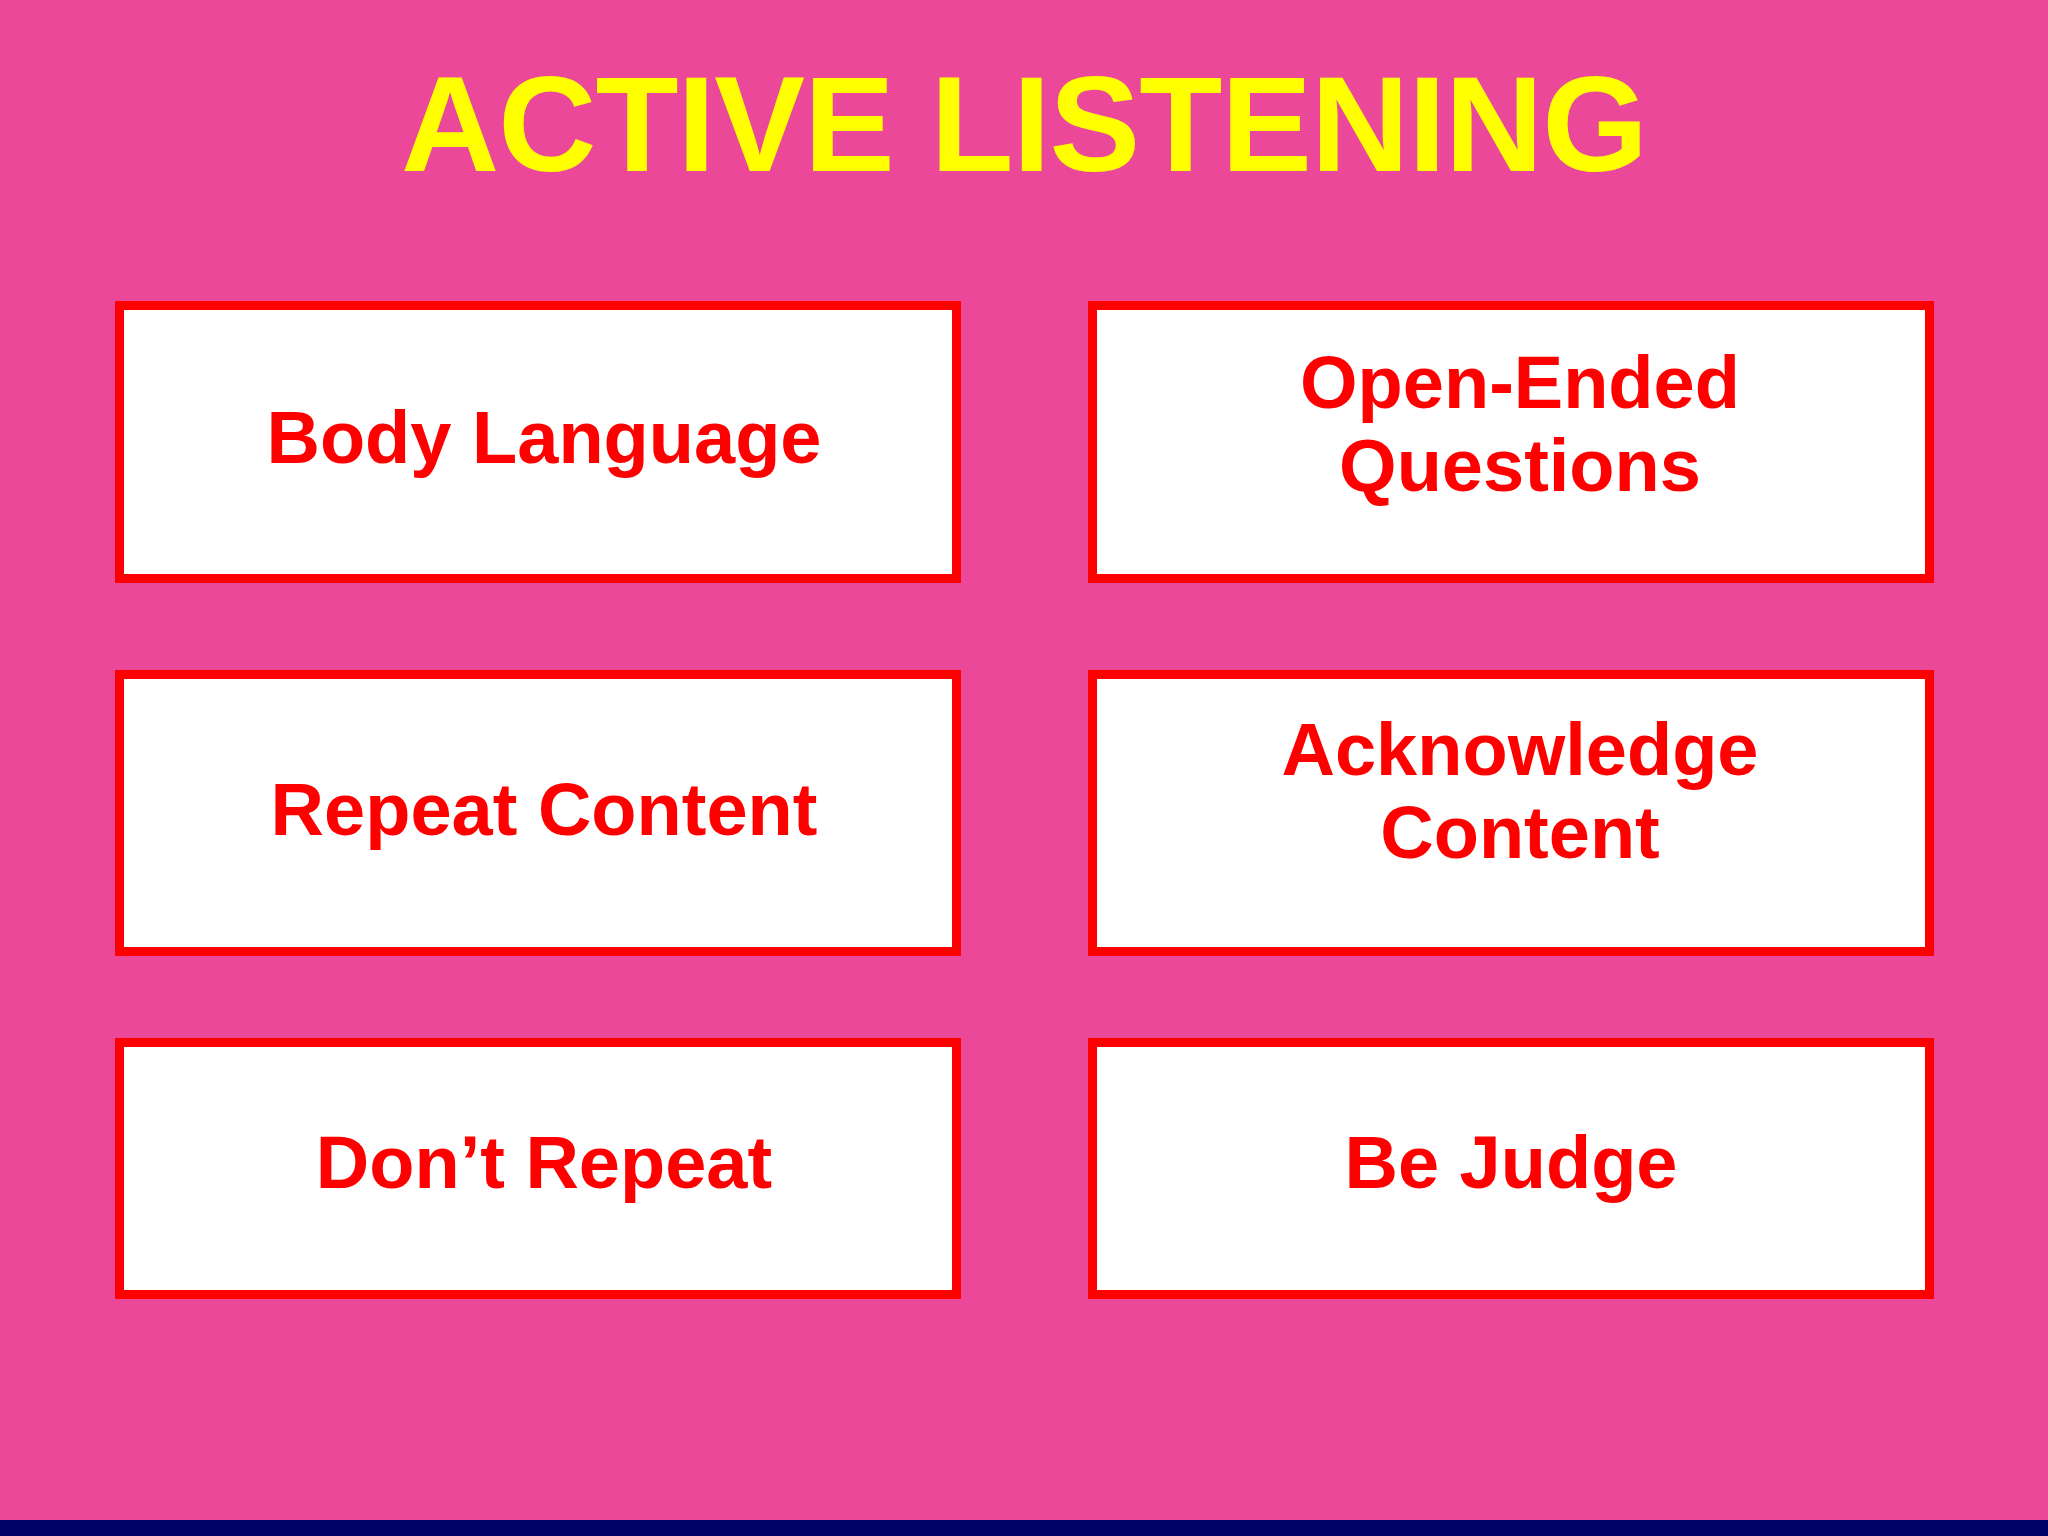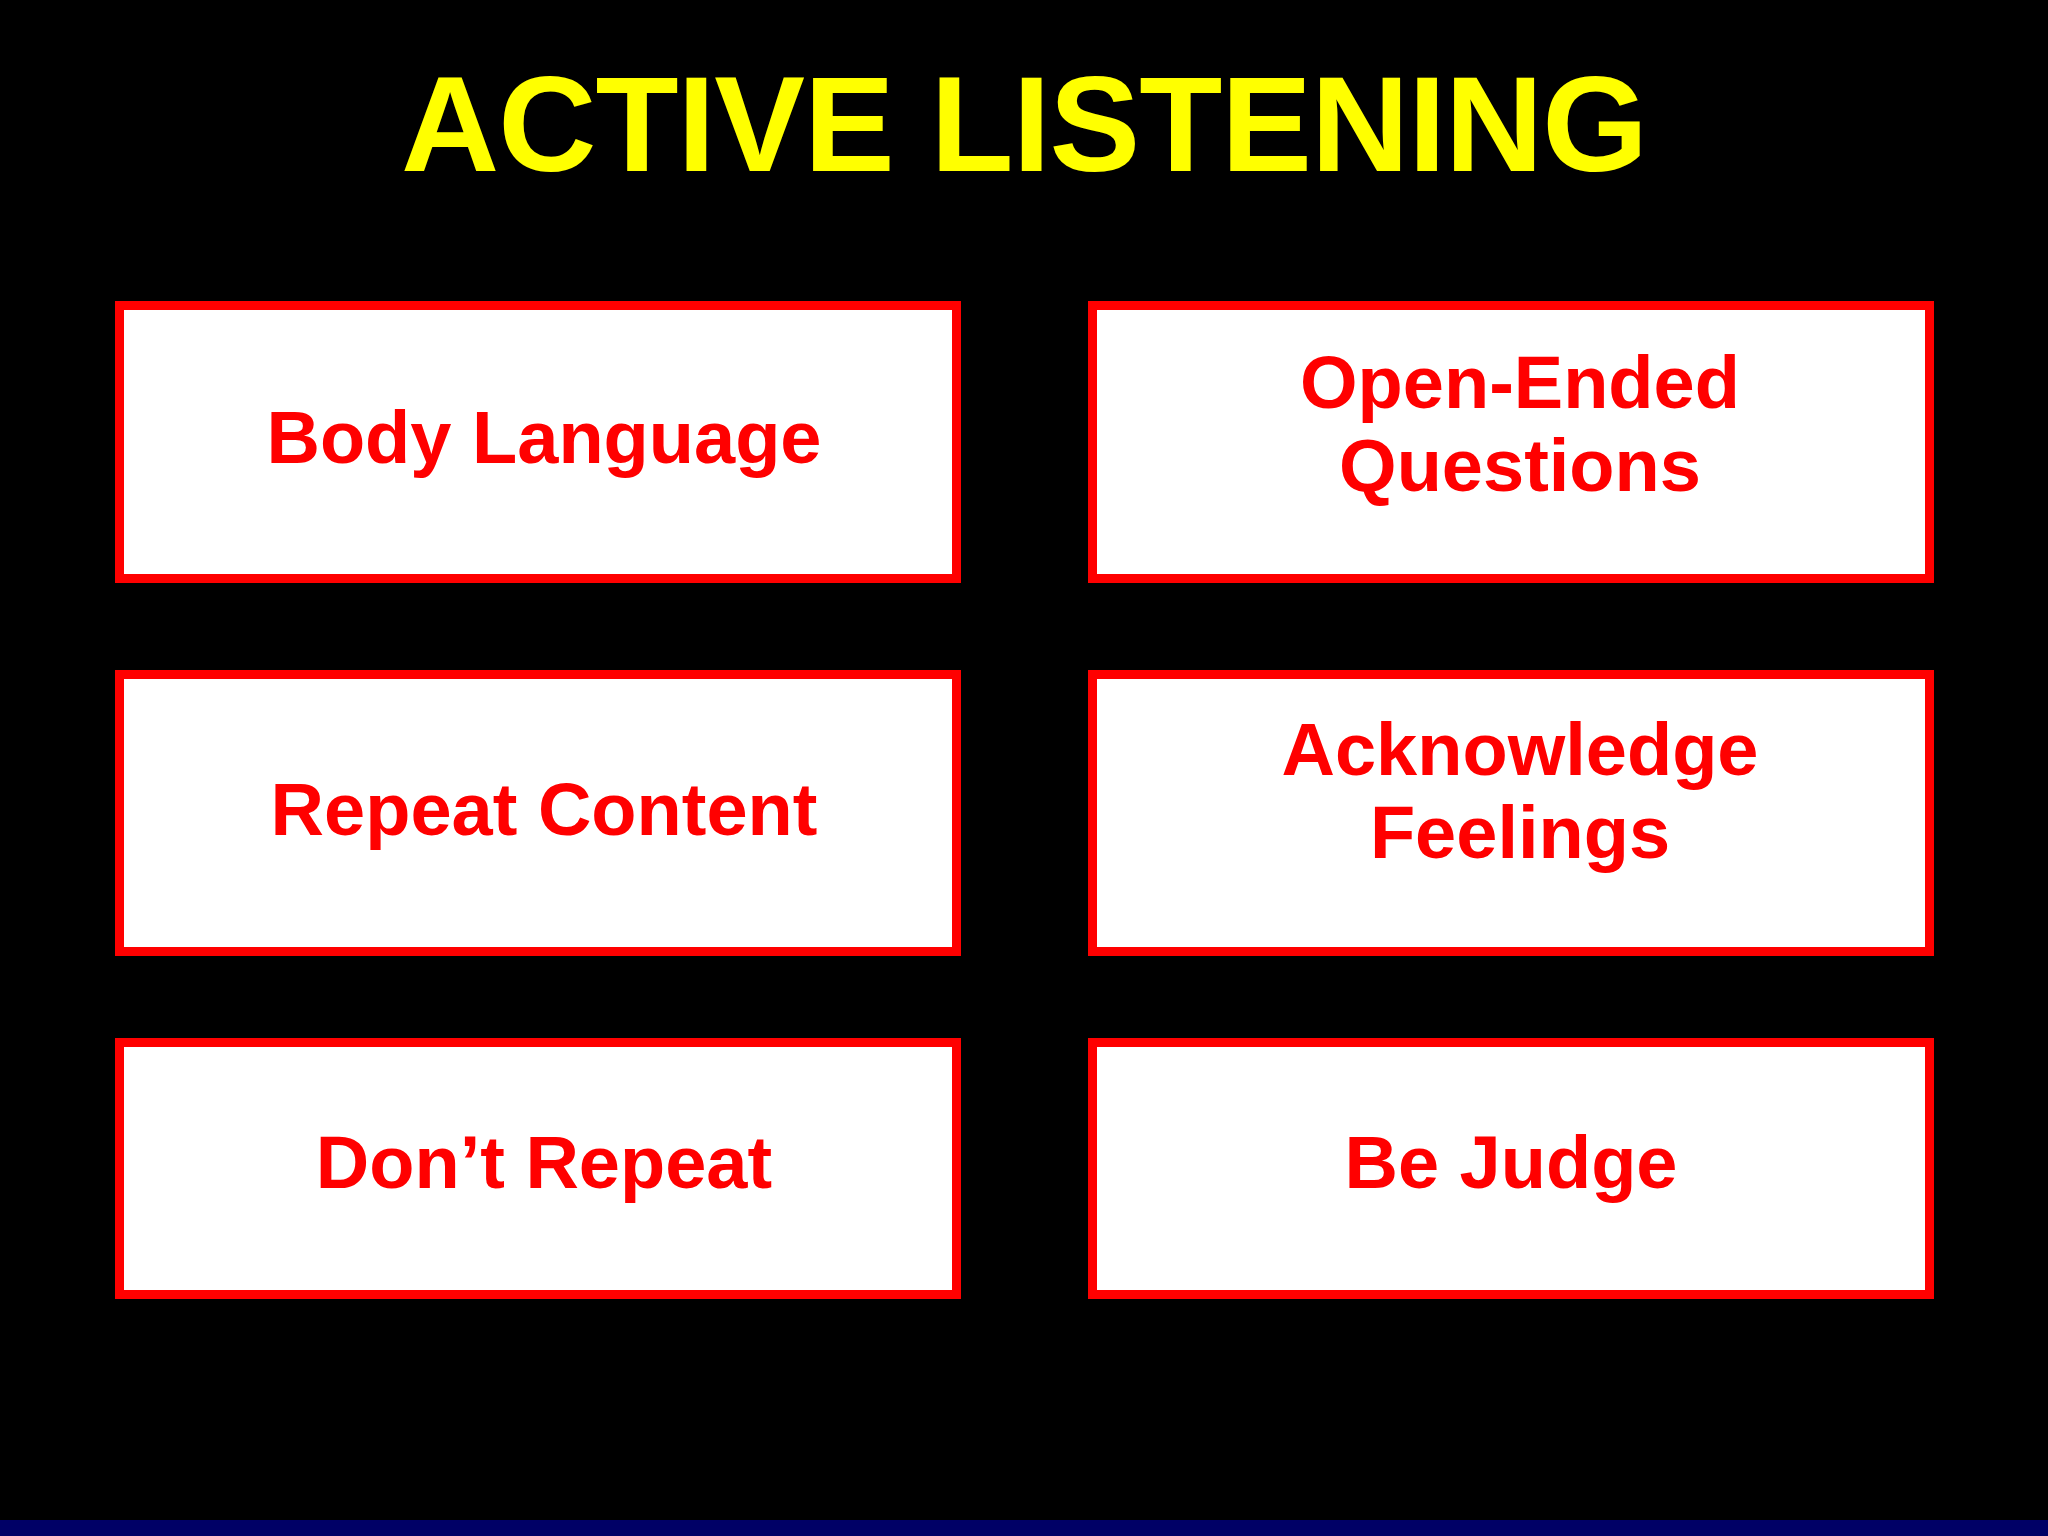--- a/index.html
+++ b/index.html
@@ -11,21 +11,21 @@
     width: 2048px;
     height: 1536px;
     background: #000066;
     font-family: "Liberation Sans", sans-serif;
     overflow: hidden;
   }
   .slide {
     position: relative;
     width: 2048px;
     height: 1520px;
-    background: #000000;
+    background: #ec4899;
   }
   .slide-title {
     position: absolute;
     left: 0;
     top: 56px;
     width: 2048px;
     text-align: center;
     color: #FFFF00;
     font-size: 136px;
     font-weight: bold;
@@ -96,21 +96,21 @@
 
   <div class="box col-left row-2">
     <div class="box-label">
       <span class="line">Repeat Content</span>
     </div>
   </div>
 
   <div class="box col-right row-2 two-line">
     <div class="box-label">
       <span class="line">Acknowledge</span>
-      <span class="line">Feelings</span>
+      <span class="line">Content</span>
     </div>
   </div>
 
   <div class="box col-left row-3">
     <div class="box-label">
       <span class="line">Don’t Repeat</span>
     </div>
   </div>
 
   <div class="box col-right row-3">

